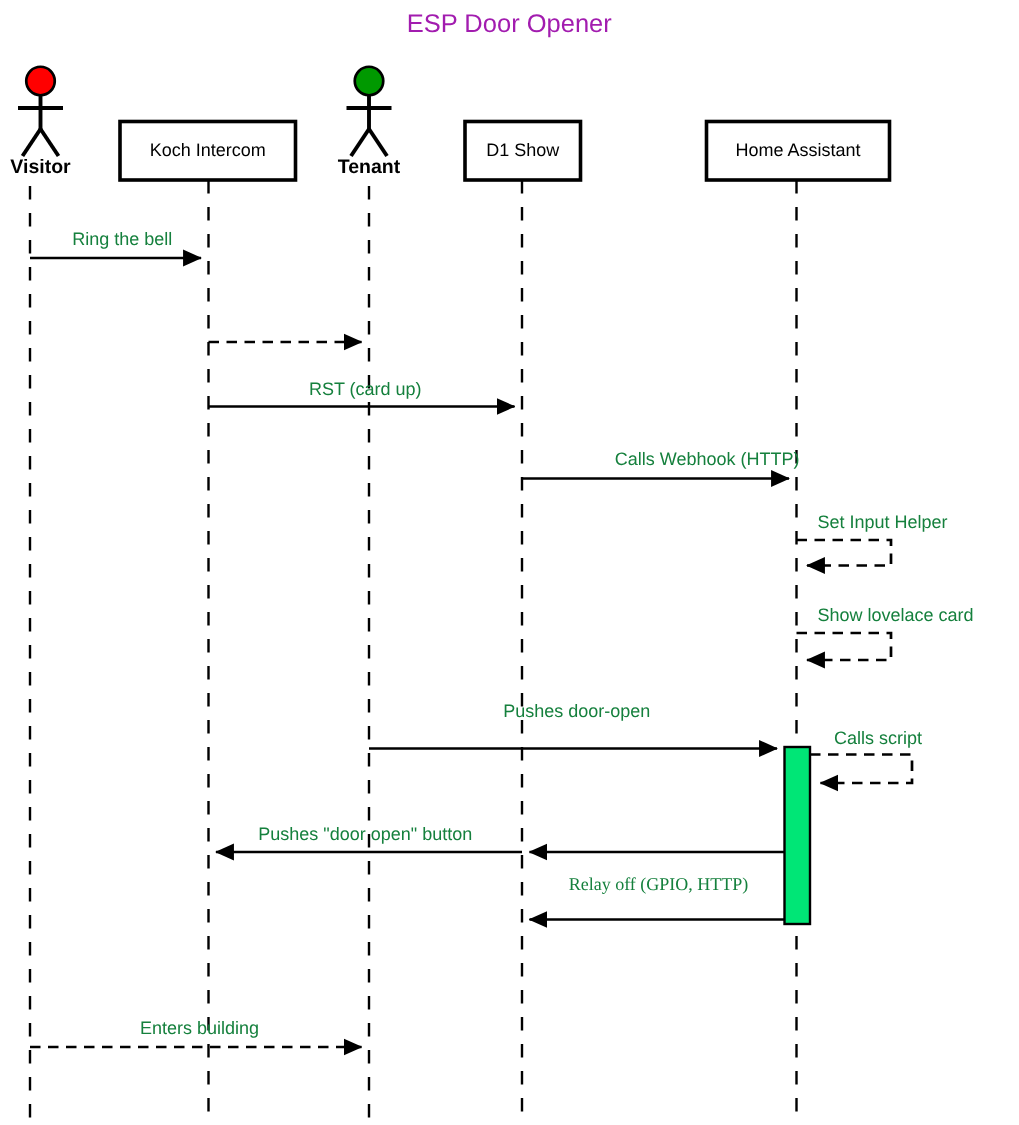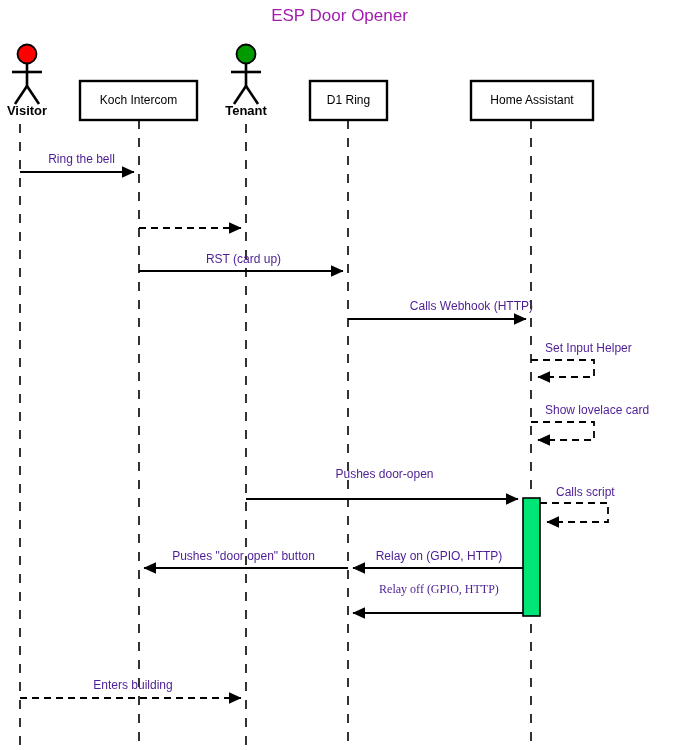--- a/index.html
+++ b/index.html
@@ -40,21 +40,21 @@
     color: #000;
     white-space: nowrap;
   }
   .actor-label {
     font-weight: bold;
     font-size: 13px;
   }
   .msg-label {
     position: absolute;
     font-size: 12px;
-    color: #4c1d95;
+    color: #15803d;
     white-space: nowrap;
     text-align: center;
   }
   .msg-label.two-line {
     line-height: 15px;
   }
 </style>
 </head>
 <body>
 
@@ -134,42 +134,41 @@
       <line x1="20" y1="698" x2="241" y2="698" stroke="#000" stroke-width="1.8" stroke-dasharray="7,5" marker-end="url(#arrowFilled)"></line>
     </g>
   </svg>
 
   <div class="participant-label actor-label" style="left:0px; top:103px; width:54px;">Visitor</div>
 
   <div class="participant-label" style="left:80px; top:93px; width:117px;">Koch Intercom</div>
 
   <div class="participant-label actor-label" style="left:219px; top:103px; width:54px;">Tenant</div>
 
-  <div class="participant-label" style="left:310px; top:93px; width:77px;">D1 Ring</div>
+  <div class="participant-label" style="left:310px; top:93px; width:77px;">D1 Show</div>
 
   <div class="participant-label" style="left:471px; top:93px; width:122px;">Home Assistant</div>
 
   <div class="msg-label" style="left:24px; top:152px; width:115px;">Ring the bell</div>
 
 
   <div class="msg-label" style="left:139px; top:252px; width:209px;">RST (card up)</div>
 
   <div class="msg-label" style="left:348px; top:299px; width:185px;text-align:right;">Calls Webhook (HTTP)</div>
 
   <div class="msg-label" style="left:545px; top:341px; width:auto; text-align:left;">Set Input Helper</div>
 
   <div class="msg-label" style="left:545px; top:403px; width:auto; text-align:left;">Show lovelace card</div>
 
   <div class="msg-label two-line" style="left:246px; top:467px; width:277px;">
     <div>Pushes door-open</div>
   </div>
 
   <div class="msg-label" style="left:556px; top:485px; width:auto; text-align:right;">Calls script</div>
 
-  <div class="msg-label" style="left:355px; top:549px; width:168px;">Relay on (GPIO, HTTP)</div>
 
   <div class="msg-label" style="left:139px; top:549px; width:209px;">Pushes "door open" button</div>
 
   <div class="msg-label" style="left:355px; top:582px; width:168px;font-family:Liberation Serif, serif;">Relay off (GPIO, HTTP)</div>
 
   <div class="msg-label" style="left:20px; top:678px; width:226px;">Enters building</div>
 
 </div>
 
 </body></html>

